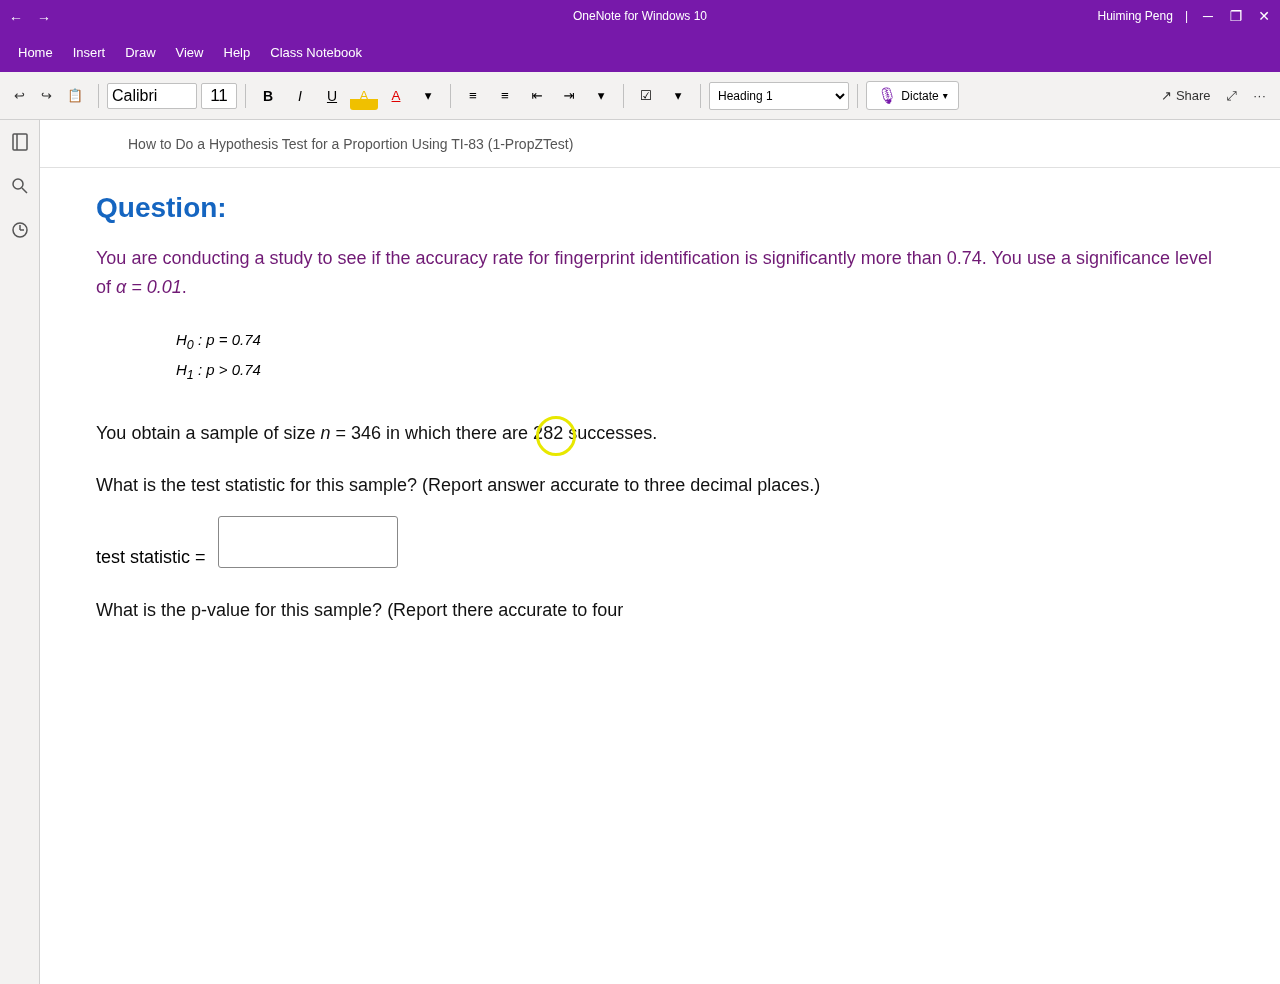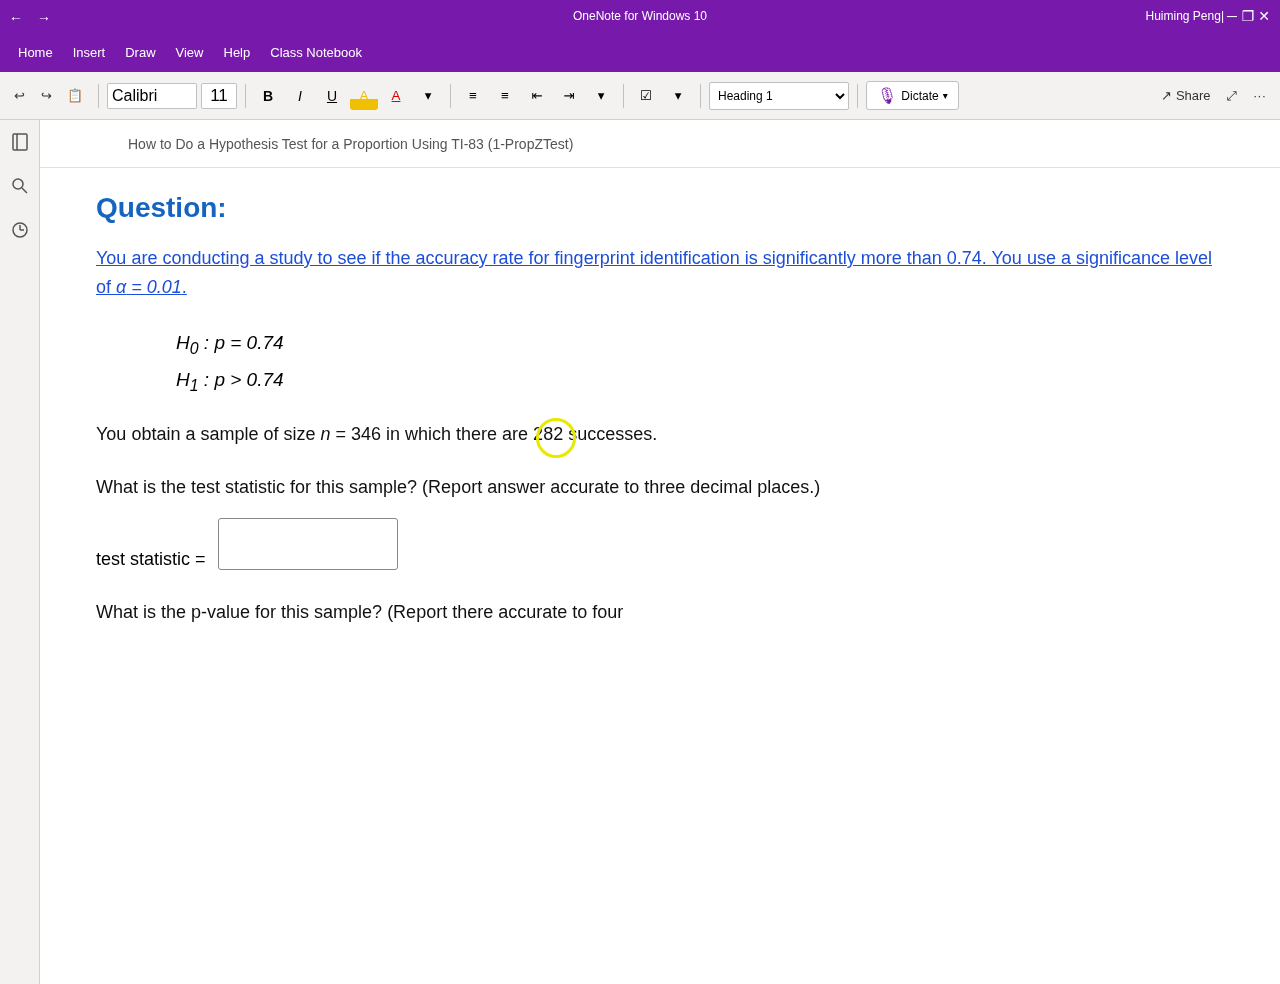--- a/index.html
+++ b/index.html
@@ -11,21 +11,21 @@
       background: #7719AA;
       display: flex;
       align-items: center;
       justify-content: space-between;
       padding: 0 8px;
       color: white;
       font-size: 12px;
     }
     .title-bar-left { display: flex; align-items: center; gap: 12px; }
     .title-bar-center { position: absolute; left: 50%; transform: translateX(-50%); font-size: 12px; color: white; }
-    .title-bar-right { display: flex; align-items: center; margin-left: auto; }
+    .title-bar-right { display: flex; align-items: center; gap: 12px; margin-left: auto; }
     .win-btn { width: 16px; height: 16px; display: flex; align-items: center; justify-content: center; cursor: pointer; font-size: 14px; color: white; }
 
     
     .menu-bar {
       height: 40px;
       background: #7719AA;
       display: flex;
       align-items: center;
       padding: 0 8px;
     }
@@ -181,28 +181,27 @@
       color: #1565C0;
       font-size: 28px;
       font-weight: bold;
       margin-bottom: 20px;
     }
 
     .question-text {
       font-size: 18px;
       line-height: 1.6;
       margin-bottom: 24px;
-      color: #1d4ed8;
-      text-decoration: underline;
+      color: #701a75;
     }
 
     .hypothesis-block {
       margin-left: 80px;
-      margin-bottom: 20px;
-      font-size: 19px;
+      margin-bottom: 32px;
+      font-size: 15px;
       line-height: 1.8;
       font-style: italic;
     }
 
     .sample-text {
       font-size: 18px;
       line-height: 1.6;
       margin-bottom: 24px;
       color: #111;
     }

